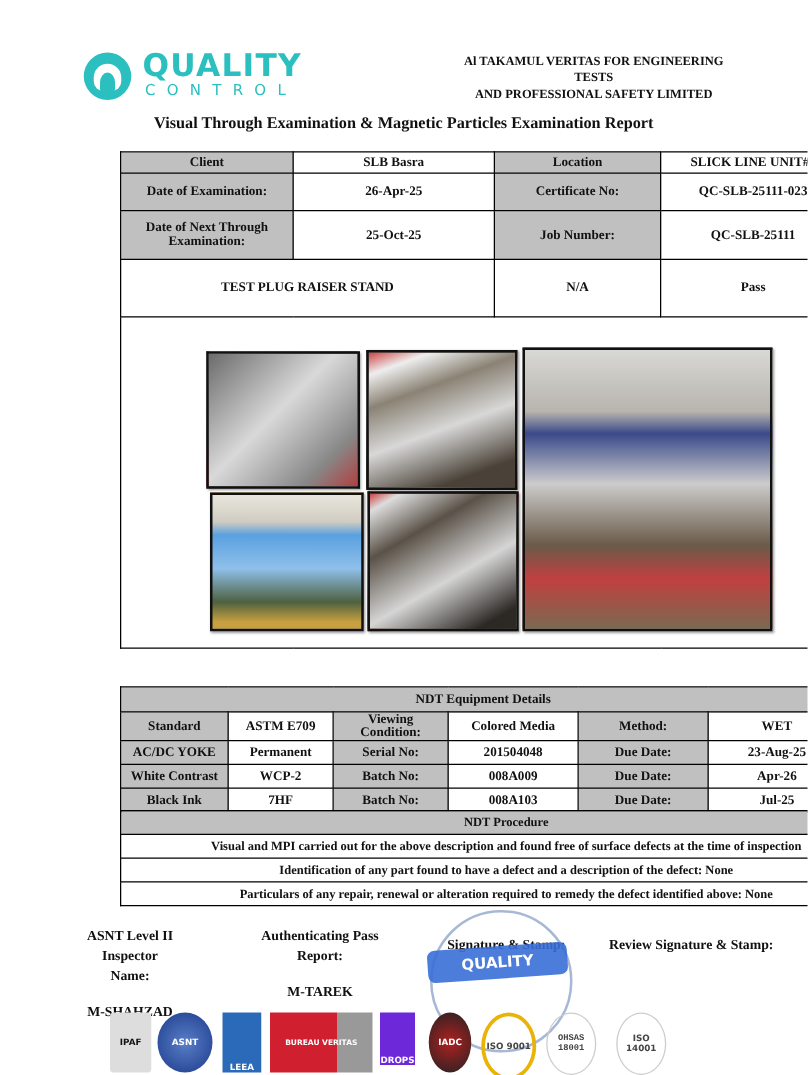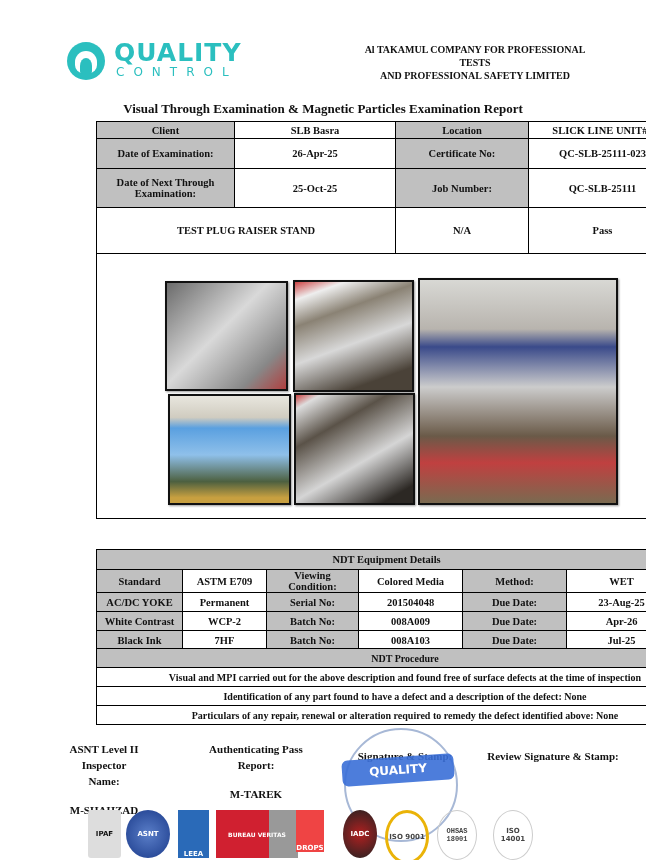--- a/index.html
+++ b/index.html
@@ -4,21 +4,21 @@
 <style>
   html,body{margin:0;padding:0;background:#fff;}
   body{width:646px;height:860px;position:relative;overflow:hidden;font-family:"Liberation Serif",serif;color:#111;}
   .logo{position:absolute;left:67px;top:40px;width:180px;height:42px;}
   .logo-mark{position:absolute;left:0;top:2px;width:38px;height:38px;border-radius:50%;background:#2bbfbf;}
   .logo-mark::after{content:"";position:absolute;left:8px;top:9px;width:22px;height:22px;border-radius:50% 50% 8px 8px;background:#fff;}
   .logo-flame{position:absolute;left:13px;top:18px;width:12px;height:16px;background:#2bbfbf;border-radius:50% 50% 3px 3px;z-index:2;}
   .logo-word{position:absolute;left:47px;top:0;font-family:"DejaVu Sans",sans-serif;font-weight:bold;font-size:25px;letter-spacing:1px;color:#2bbfbf;line-height:26px;}
   .logo-sub{position:absolute;left:49px;top:25px;font-family:"DejaVu Sans",sans-serif;font-size:12px;letter-spacing:9px;color:#2bbfbf;}
   .company{position:absolute;left:355px;top:43px;width:240px;text-align:center;font-weight:bold;font-size:10px;line-height:13px;}
-  .title{position:absolute;left:0;top:101px;width:646px;text-align:center;font-weight:bold;font-size:13px;}
+  .title{position:absolute;left:0;top:90px;width:646px;text-align:center;font-weight:bold;font-size:13px;}
   table{border-collapse:collapse;position:absolute;left:48px;width:580px;table-layout:fixed;margin-left:48px;}
   td{border:1px solid #000;text-align:center;font-weight:bold;font-size:10.5px;padding:0 2px;}
   .g{background:#c0c0c0;}
   #t1{top:121px;}
   #t1 .r1 td{height:16px;}
   #t1 .r2 td{height:29px;}
   #t1 .r3 td{height:38px;}
   #t1 .r4 td{height:29px;}
   #t1 .r5 td{height:45px;}
   #t1 .r6 td{height:264px;}
@@ -39,21 +39,21 @@
 </head>
 <body>
 
 <div class="logo">
   <div class="logo-mark"></div>
   <div class="logo-flame"></div>
   <div class="logo-word">QUALITY</div>
   <div class="logo-sub">CONTROL</div>
 </div>
 <div class="company">
-  <div>Al TAKAMUL COMPANY FOR PROFESSIONAL TESTS</div>
+  <div>Al TAKAMUL VERITAS FOR ENGINEERING TESTS</div>
   <div>AND PROFESSIONAL SAFETY LIMITED</div>
 </div>
 <div class="title">Visual Through Examination &amp; Magnetic Particles Examination Report</div>
 
 <table id="t1">
   <colgroup>
       <col style="width:138px">
       <col style="width:161px">
       <col style="width:133px">
       <col style="width:148px">
@@ -174,18 +174,18 @@
 <div class="sig" style="left:350px;top:748px;width:110px;">Signature &amp; Stamp:</div>
 <div class="sig" style="left:478px;top:748px;width:150px;">Review Signature &amp; Stamp:</div>
 <div class="stamp"></div>
 <div class="stamp-badge">QUALITY CONTROL</div>
 
 <div class="badges">
   <div class="bd" style="left:88px;width:33px;background:#ddd;border-radius:3px;">IPAF</div>
   <div class="bd" style="left:126px;width:44px;background:radial-gradient(circle,#5a7ec8,#1a3a8a);border-radius:50%;color:#fff;">ASNT</div>
   <div class="bd" style="left:178px;width:31px;background:#2a6ab8;color:#fff;align-items:flex-end;">LEEA</div>
   <div class="bd" style="left:216px;width:82px;background:linear-gradient(90deg,#d02030 65%,#999 65%);color:#fff;font-size:6px;">BUREAU VERITAS</div>
-  <div class="bd" style="left:296px;width:28px;height:42px;background:#ef4444;color:#fff;align-items:flex-end;">DROPS</div>
+  <div class="bd" style="left:304px;width:28px;height:42px;background:#6d28d9;color:#fff;align-items:flex-end;">DROPS</div>
   <div class="bd" style="left:343px;width:34px;background:radial-gradient(circle,#b02020,#222);border-radius:50%;color:#fff;">IADC</div>
   <div class="bd" style="left:385px;width:38px;border:3px solid #eab308;border-radius:50%;color:#444;">ISO 9001</div>
   <div class="bd" style="left:437px;width:38px;border:1px solid #ccc;border-radius:50%;color:#444;font-family:Liberation Mono, monospace;">OHSAS 18001</div>
   <div class="bd" style="left:493px;width:38px;border:1px solid #ccc;border-radius:50%;color:#444;">ISO 14001</div>
 </div>
 
 </body></html>

